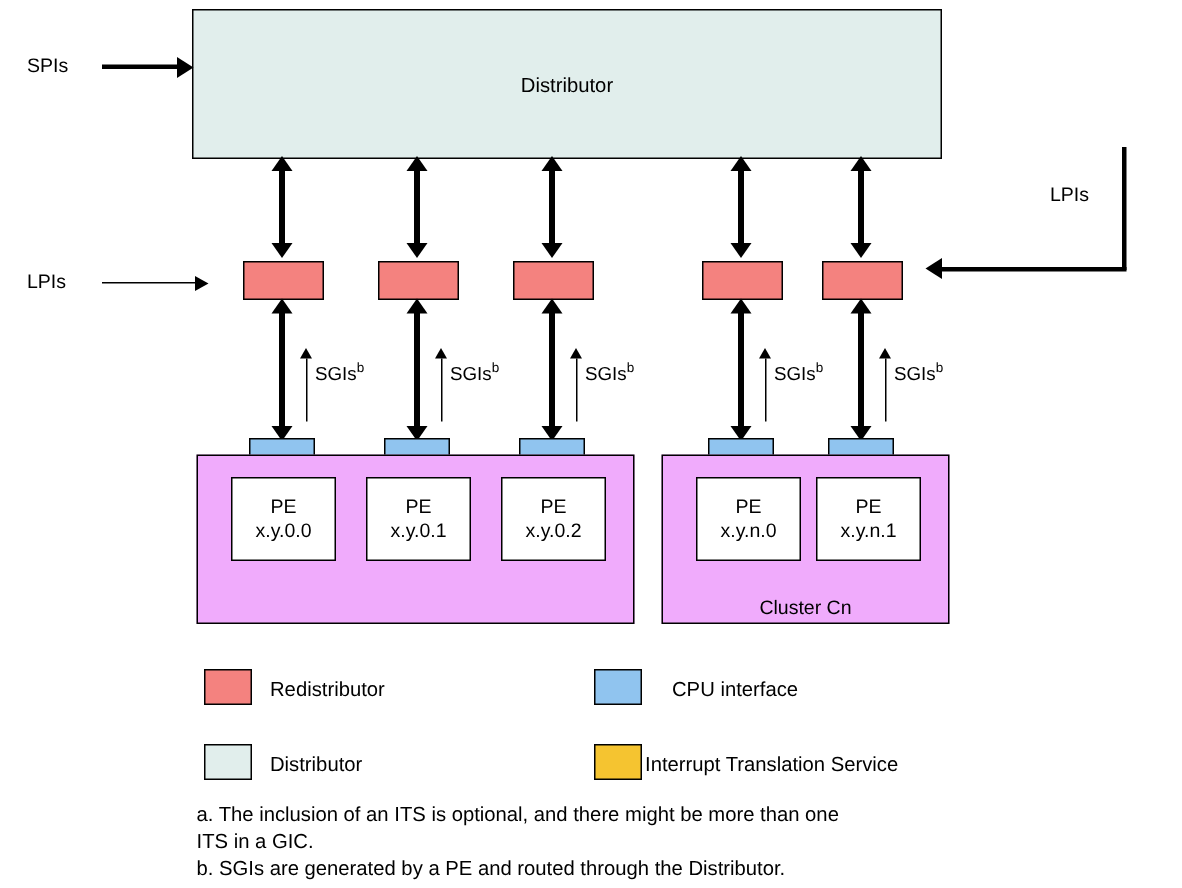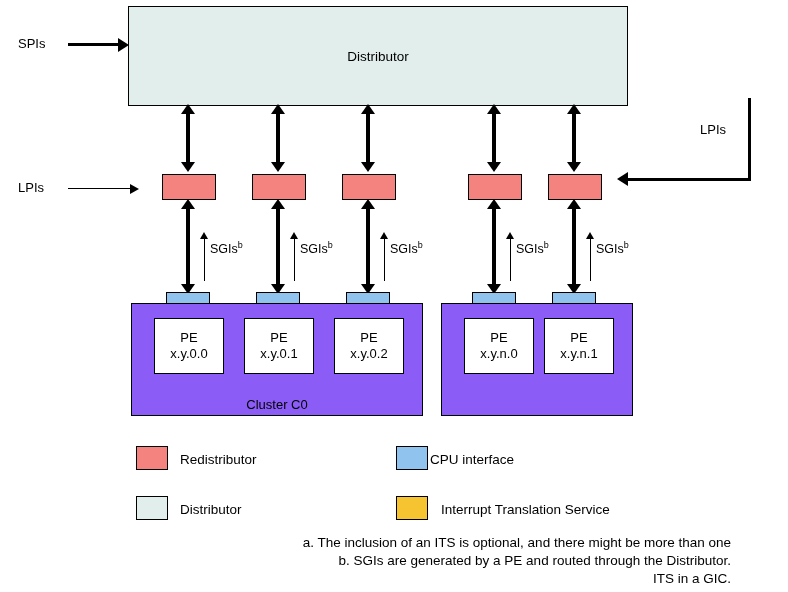--- a/index.html
+++ b/index.html
@@ -50,21 +50,21 @@
     border: 1px solid #000;
   }
   .cpuif {
     width: 42px; height: 18px;
     background: #90c4ef;
     border: 1px solid #000;
   }
 
   .cluster-box {
     border: 1px solid #000;
-    background: #8b5cf6;
+    background: #f0abfc;
   }
   .cluster-label {
     position: absolute;
     bottom: 3px;
     left: 0; right: 0;
     text-align: center;
     font-size: 13px;
   }
   .pe-box {
     position: absolute;
@@ -138,21 +138,20 @@
   .sgi-label sup { font-size: 9px; }
   .lpi-label {
     font-size: 13px;
   }
   .legend-text {
     font-size: 13.5px;
   }
   .footnote {
     font-size: 13.5px;
     line-height: 1.35;
-    text-align: right;
   }
 </style>
 </head>
 <body>
 
 <div id="root">
 
   <div class="abs distributor-box">
     <span>Distributor</span>
   </div>
@@ -249,45 +248,45 @@
       <span>x.y.0.0</span>
     </div>
     <div class="pe-box" style="left:112px; top:14px;">
       <span>PE</span>
       <span>x.y.0.1</span>
     </div>
     <div class="pe-box" style="left:202px; top:14px;">
       <span>PE</span>
       <span>x.y.0.2</span>
     </div>
-    <div class="cluster-label">Cluster C0</div>
   </div>
 
   <div class="abs cluster-box" style="left:441px; top:303px; width:190px; height:111px;">
     <div class="pe-box" style="left:22px; top:14px;">
       <span>PE</span>
       <span>x.y.n.0</span>
     </div>
     <div class="pe-box" style="left:102px; top:14px;">
       <span>PE</span>
       <span>x.y.n.1</span>
     </div>
+    <div class="cluster-label">Cluster Cn</div>
   </div>
 
   <div class="abs" style="left:136px; top:446px; width:30px; height:22px; background:#f4827f; border:1px solid #000;"></div>
   <div class="abs legend-text" style="left:180px; top:452px;">Redistributor</div>
 
   <div class="abs" style="left:396px; top:446px; width:30px; height:22px; background:#90c4ef; border:1px solid #000;"></div>
-  <div class="abs legend-text" style="left:430px; top:452px;">CPU interface</div>
+  <div class="abs legend-text" style="left:448px; top:452px;">CPU interface</div>
 
   <div class="abs" style="left:136px; top:496px; width:30px; height:22px; background:#e1eeec; border:1px solid #000;"></div>
   <div class="abs legend-text" style="left:180px; top:502px;">Distributor</div>
 
   <div class="abs" style="left:396px; top:496px; width:30px; height:22px; background:#f5c430; border:1px solid #000;"></div>
-  <div class="abs legend-text" style="left:430px; top:502px;margin-left:11px;">Interrupt Translation Service</div>
+  <div class="abs legend-text" style="left:430px; top:502px;">Interrupt Translation Service</div>
 
   <div class="abs footnote" style="left:131px; top:534px; width:600px;">
     <div>a. The inclusion of an ITS is optional, and there might be more than one</div>
+    <div>ITS in a GIC.</div>
     <div>b. SGIs are generated by a PE and routed through the Distributor.</div>
-    <div>ITS in a GIC.</div>
   </div>
 
 </div>
 
 </body></html>

